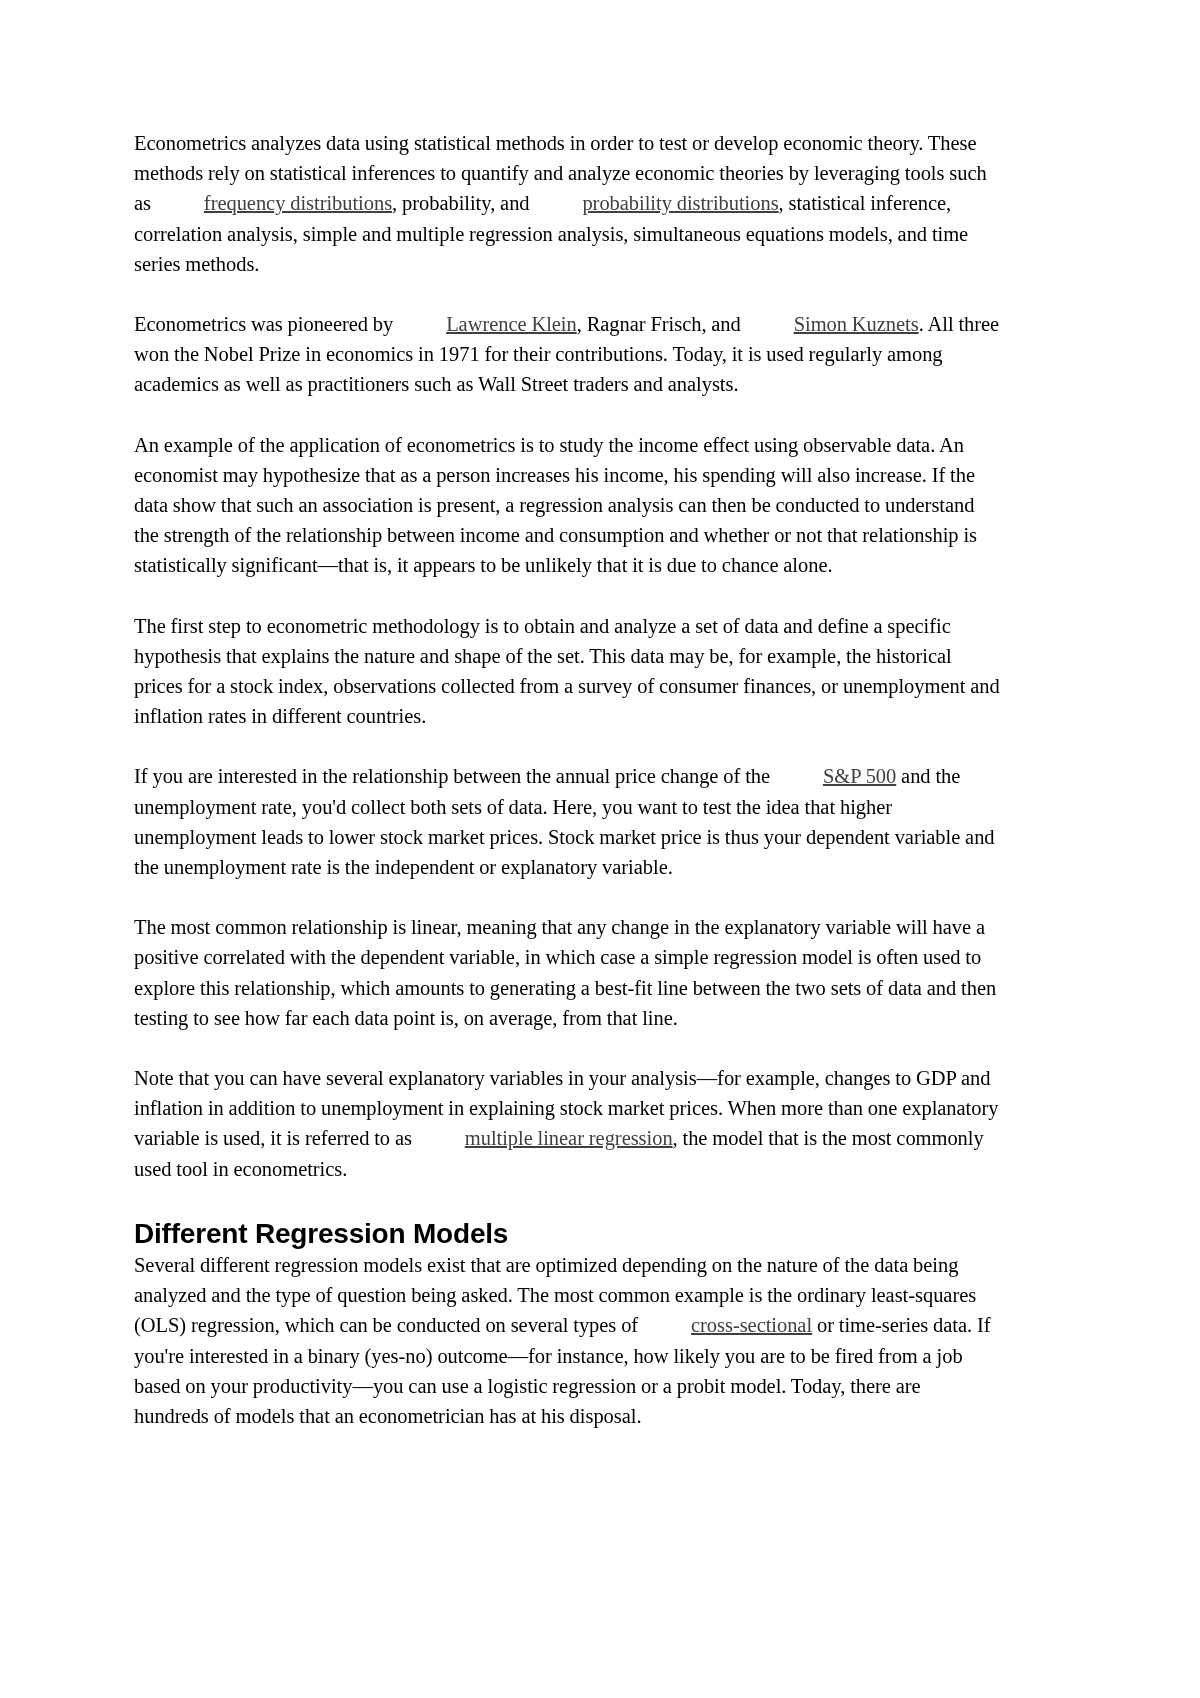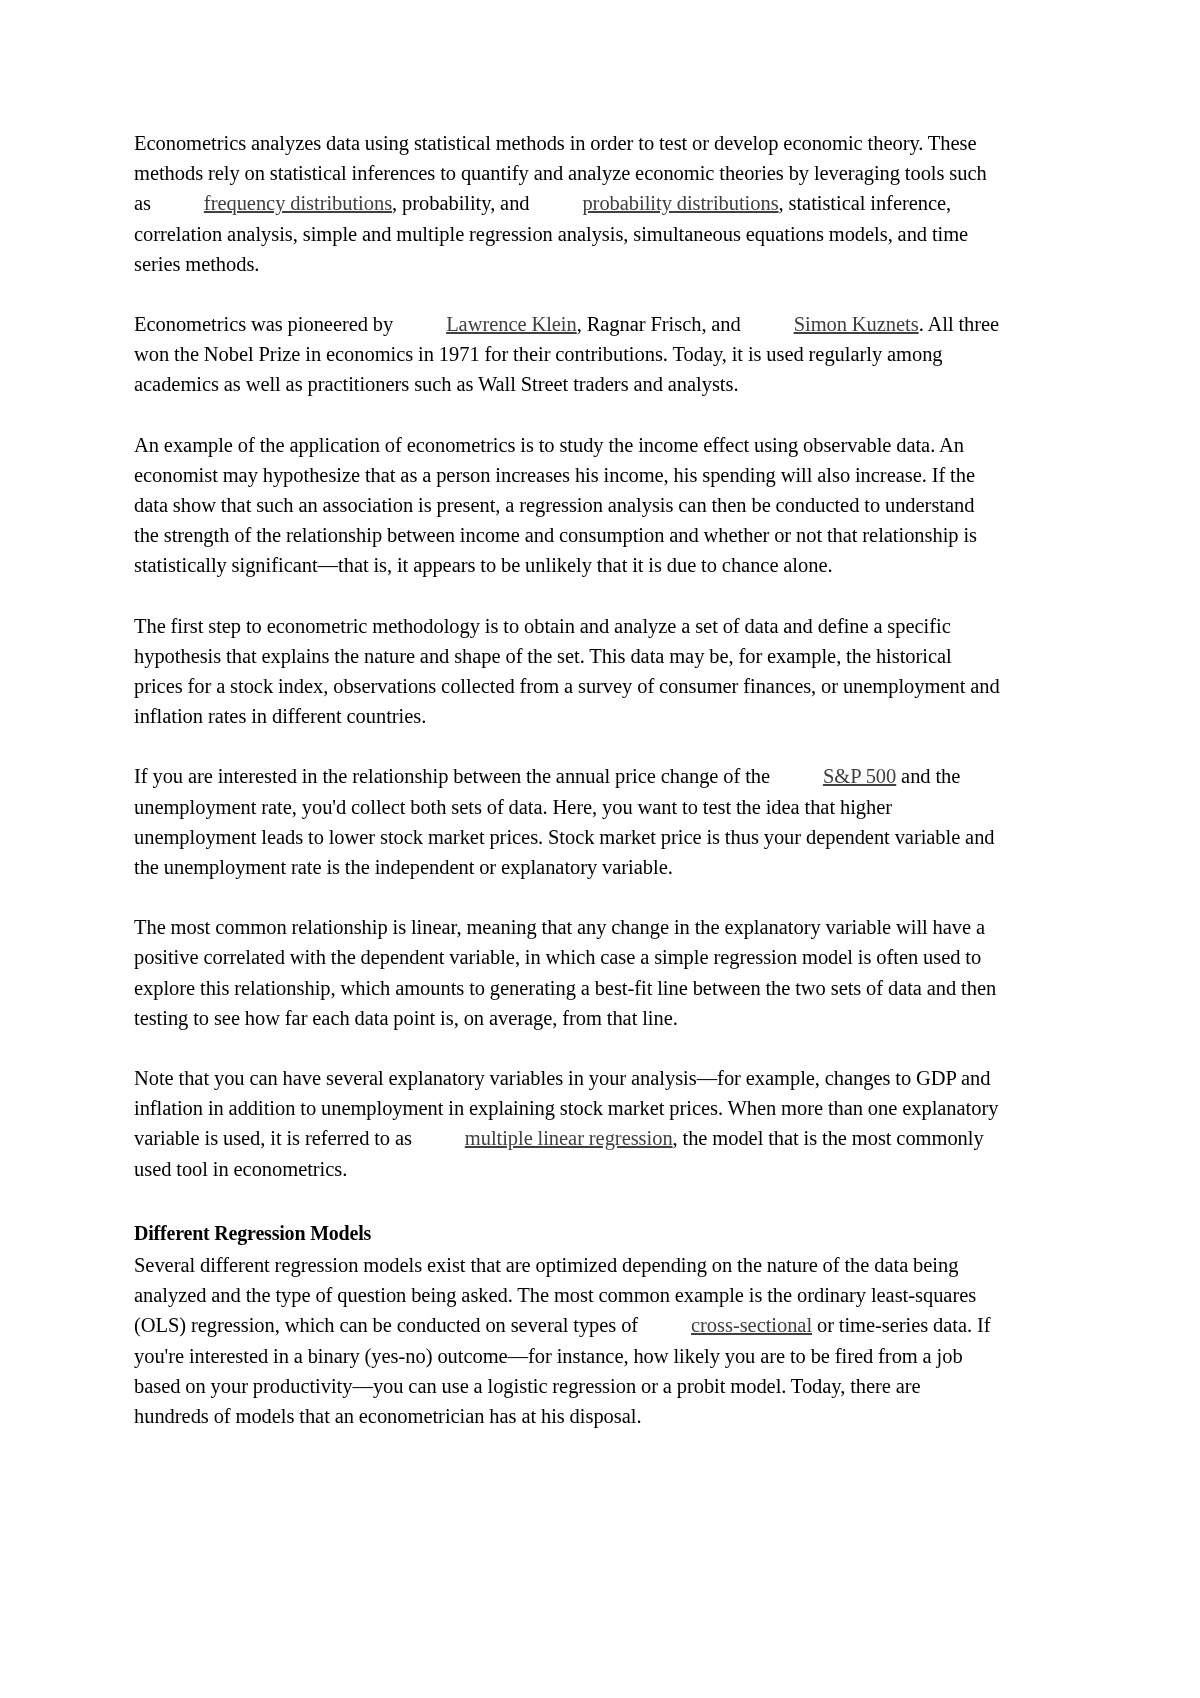--- a/index.html
+++ b/index.html
@@ -30,23 +30,23 @@
     font-weight: normal;
     font-size: 31px;
     line-height: 38px;
     margin: 0 0 2px 0;
     letter-spacing: 0.1px;
   }
   h1.doc-heading.second {
     margin-top: 42px;
   }
   h2.sub-heading {
-    font-family: Liberation Serif, serif;
+    font-family: Liberation Sans, sans-serif;
     font-weight: bold;
-    font-size: 20px;
+    font-size: 28px;
     line-height: 27px;
     margin: 36px 0 3px 0;
     letter-spacing: -0.2px;
   }
   p.para {
     font-size: 20.5px;
     line-height: 30.2px;
     margin: 0 0 0 0;
     text-align: left;
     letter-spacing: -0.05px;

